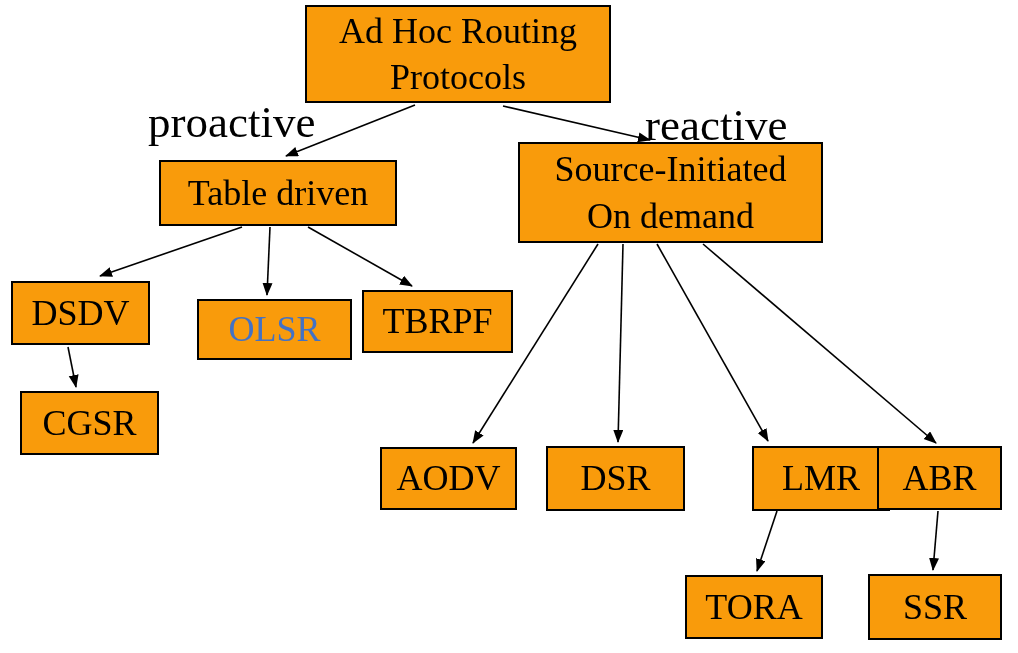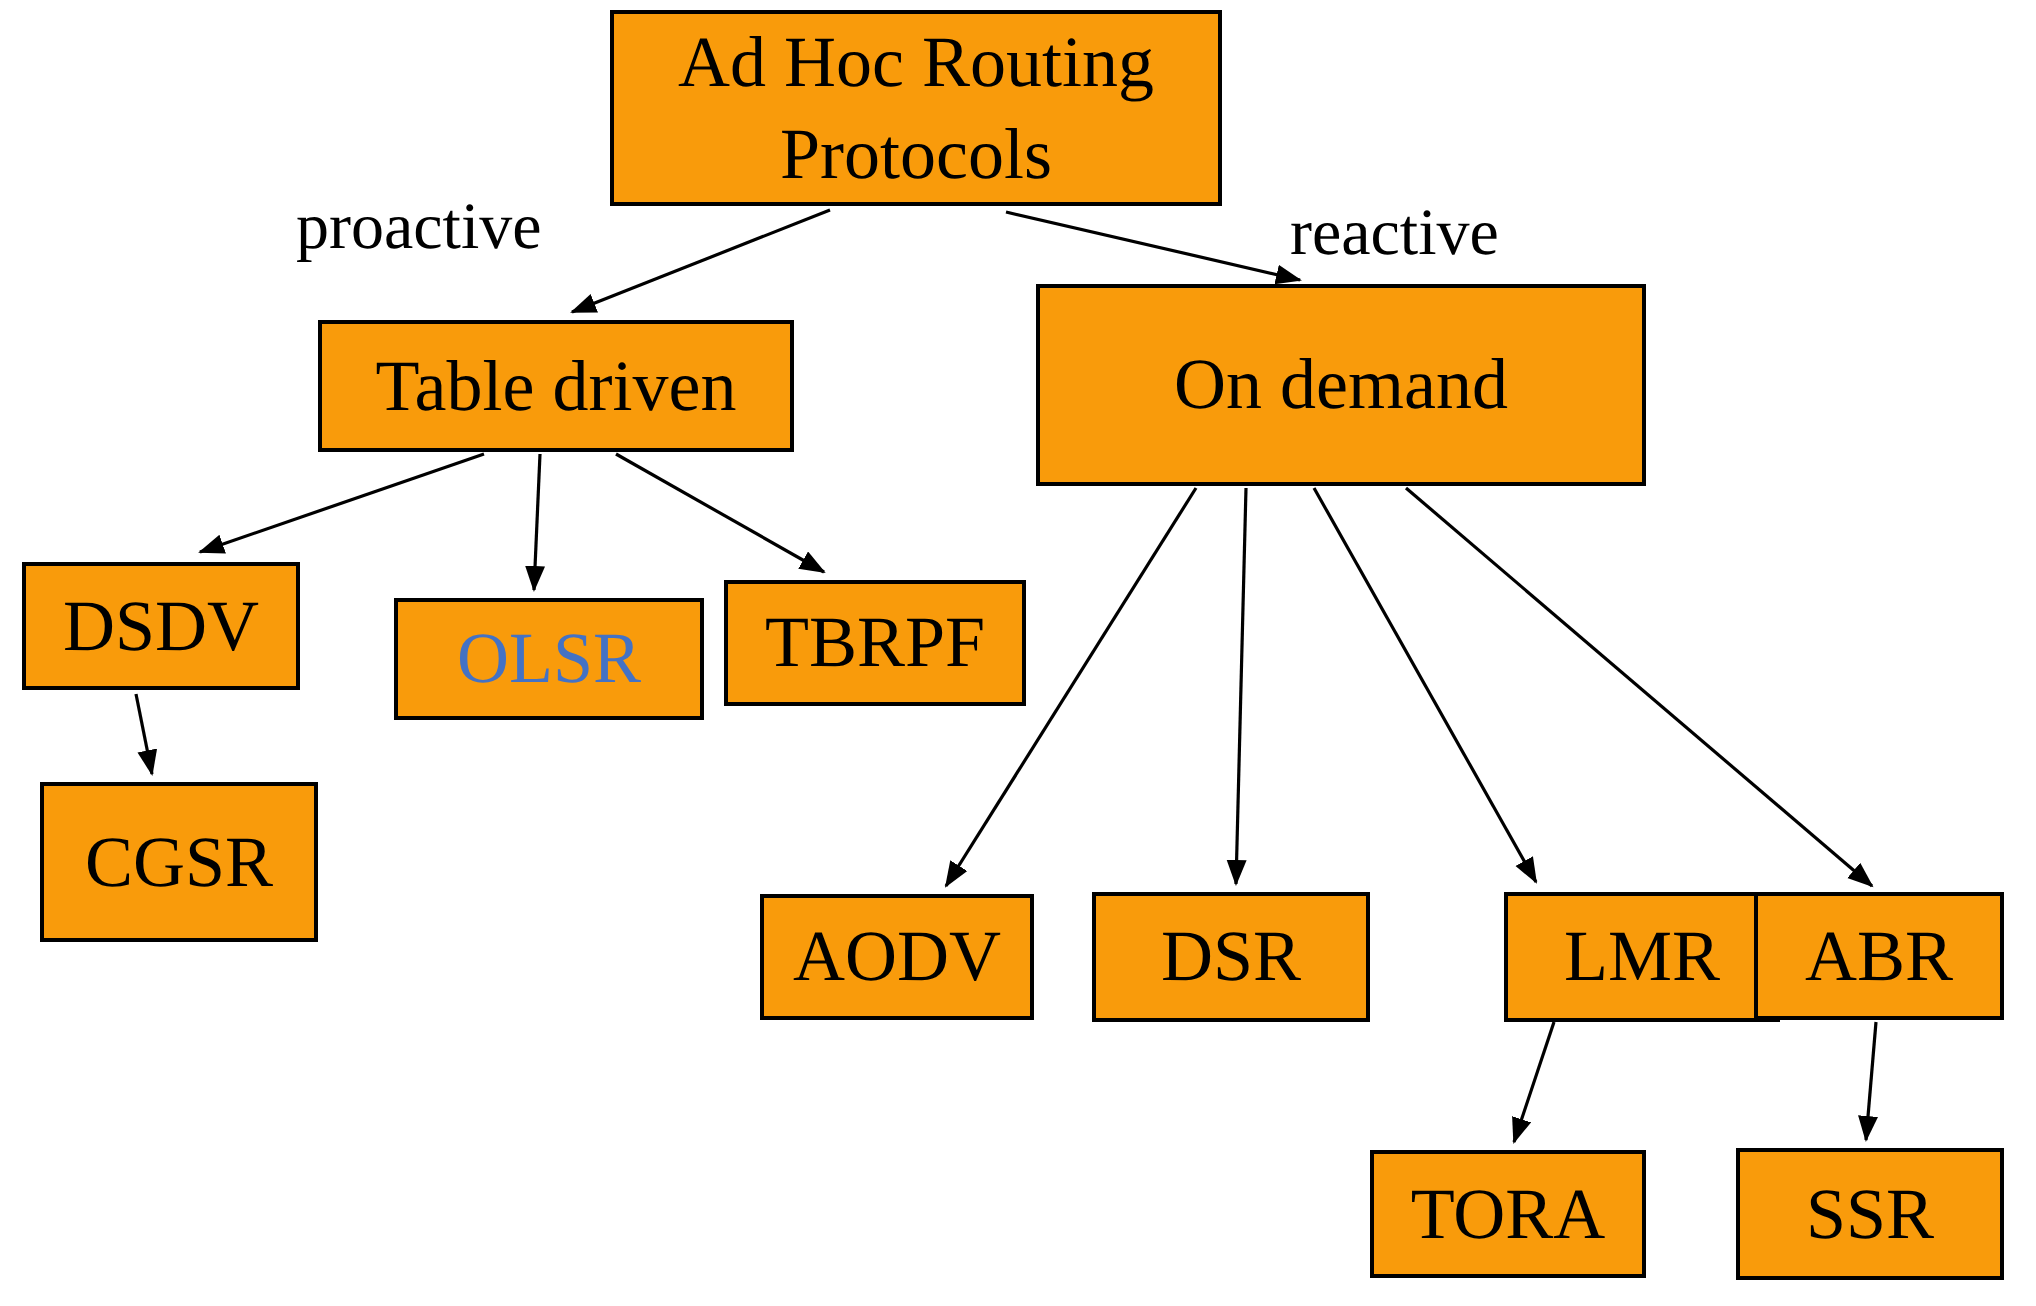--- a/index.html
+++ b/index.html
@@ -42,32 +42,32 @@
     font-size: 36px;
     line-height: 1.28;
     white-space: nowrap;
   }
   .node--root    { left: 305px; top: 5px;   width: 306px; height: 98px; }
   .node--table   { left: 159px; top: 160px; width: 238px; height: 66px; }
   .node--source  { left: 518px; top: 142px; width: 305px; height: 101px; }
   .node--dsdv    { left: 11px;  top: 281px; width: 139px; height: 64px; }
   .node--olsr    { left: 197px; top: 299px; width: 155px; height: 61px; }
   .node--tbrpf   { left: 362px; top: 290px; width: 151px; height: 63px; text-align: right; }
-  .node--cgsr    { left: 20px;  top: 391px; width: 139px; height: 80px; }
+  .node--cgsr    { left: 20px;  top: 391px; width: 139px; height: 64px; }
   .node--aodv    { left: 380px; top: 447px; width: 137px; height: 63px; }
   .node--dsr     { left: 546px; top: 446px; width: 139px; height: 65px; }
   .node--lmr     { left: 712px; top: 446px; width: 138px; height: 65px; margin-left: 40px; }
   .node--abr     { left: 877px; top: 446px; width: 125px; height: 64px; }
   .node--tora    { left: 685px; top: 575px; width: 138px; height: 64px; }
   .node--ssr     { left: 868px; top: 574px; width: 134px; height: 66px; }
   .node--olsr span { color: var(--olsr-text); }
   .branch-label {
     position: absolute;
     z-index: 2;
-    font-size: 33px;
+    font-size: 45px;
     white-space: nowrap;
   }
   .branch-label--left  { left: 148px; top: 96px; }
   .branch-label--right { left: 645px; top: 99px; }
 </style>
 </head>
 <body>
 
 <div class="stage">
 
@@ -97,20 +97,21 @@
   </div>
 
   <div class="branch-label branch-label--left">proactive</div>
   <div class="branch-label branch-label--right">reactive</div>
 
   <div class="node node--table">
     <span>Table driven</span>
   </div>
 
   <div class="node node--source">
+    <span>Source-Initiated</span>
     <span>On demand</span>
   </div>
 
   <div class="node node--dsdv">
     <span>DSDV</span>
   </div>
 
   <div class="node node--olsr">
     <span>OLSR</span>
   </div>

